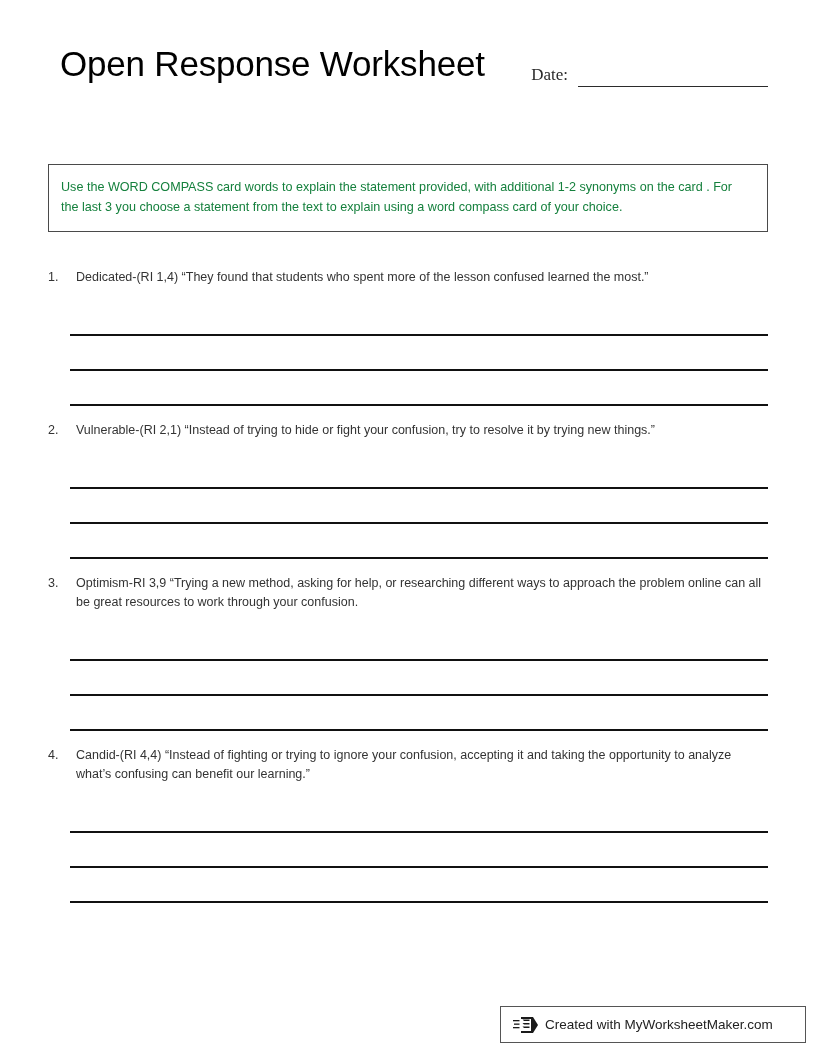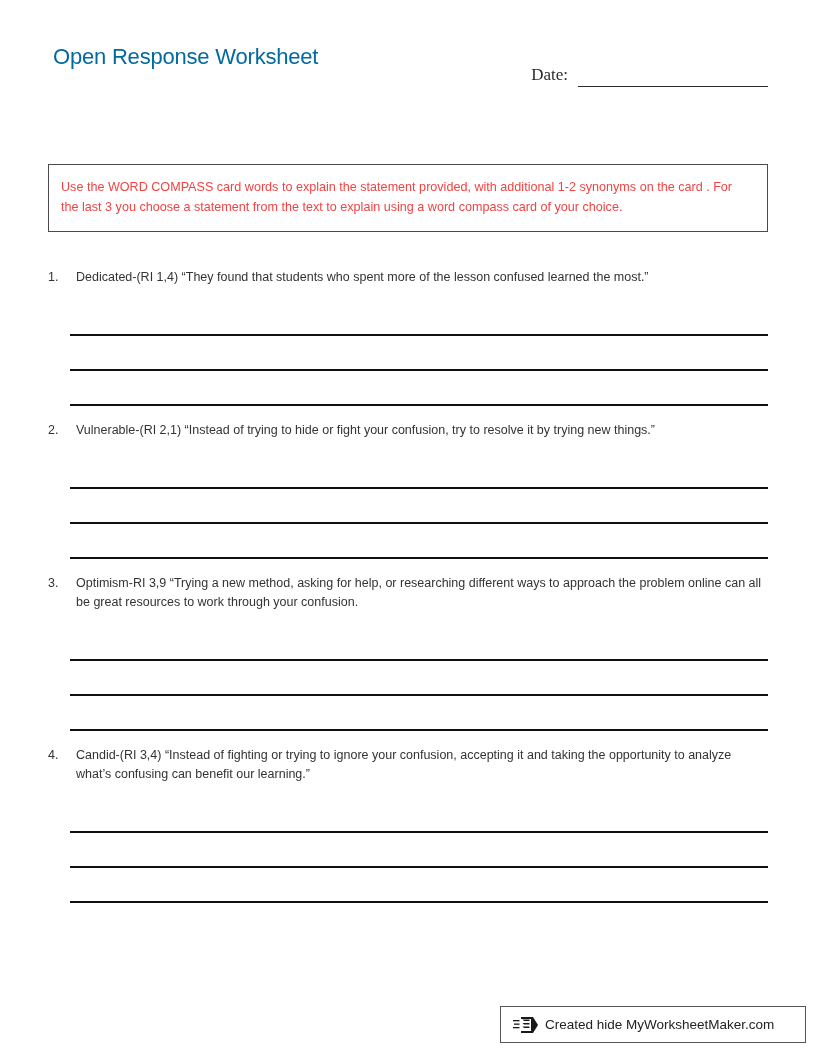--- a/index.html
+++ b/index.html
@@ -24,26 +24,26 @@
   
   .header {
     position: absolute;
     left: 48px;
     top: 44px;
     right: 48px;
     height: 80px;
   }
   .title {
     position: absolute;
-    left: 5px;
+    left: 12px;
     top: 0;
-    font-size: 22px;
+    font-size: 35px;
     font-weight: 300;
     letter-spacing: -0.2px;
-    color: #0369a1;
+    color: #000000;
     white-space: nowrap;
   }
   .name-date {
     position: absolute;
     right: 0;
     top: 5px;
     width: 300px;
   }
   .nd-row {
     display: flex;
@@ -71,21 +71,21 @@
     left: 48px;
     top: 164px;
     width: 720px;
     border: 1px solid #4a4a4a;
     box-sizing: border-box;
     padding: 13px 14px 14px 12px;
   }
   .instructions-text {
     font-size: 12.6px;
     line-height: 19.5px;
-    color: #ef4444;
+    color: #15803d;
   }
 
   
   .questions {
     position: absolute;
     left: 48px;
     top: 268px;
     width: 720px;
   }
   .question {
@@ -195,21 +195,21 @@
         </div>
         <div class="answer-lines">
           <div class="answer-line"></div>
           <div class="answer-line"></div>
           <div class="answer-line"></div>
         </div>
       </div>
       <div class="question">
         <div class="q-head">
           <span class="q-num">4.</span>
-          <span class="q-text">Candid-(RI 3,4) “Instead of fighting or trying to ignore your confusion, accepting it and taking the opportunity to analyze what’s confusing can benefit our learning.”</span>
+          <span class="q-text">Candid-(RI 4,4) “Instead of fighting or trying to ignore your confusion, accepting it and taking the opportunity to analyze what’s confusing can benefit our learning.”</span>
         </div>
         <div class="answer-lines">
           <div class="answer-line"></div>
           <div class="answer-line"></div>
           <div class="answer-line"></div>
         </div>
       </div>
     </div>
 
   <div class="footer-badge">
@@ -218,16 +218,16 @@
         <rect x="0" y="12" width="13" height="2.6"></rect>
         <rect x="2" y="19" width="11" height="2.6"></rect>
         <rect x="0" y="26" width="13" height="2.6"></rect>
         <polygon points="16,6 40,6 40,38 16,38 16,34 36,34 36,10 16,10"></polygon>
         <polygon points="19,11 33,11 33,14 22,14"></polygon>
         <polygon points="19,18 33,18 33,21 22,21"></polygon>
         <polygon points="19,25 33,25 33,28 22,28"></polygon>
         <polygon points="40,6 50,22 40,38"></polygon>
       </g>
     </svg>
-    <span class="footer-text">Created hide MyWorksheetMaker.com</span>
+    <span class="footer-text">Created with MyWorksheetMaker.com</span>
   </div>
 
 </div>
 
 </body></html>

